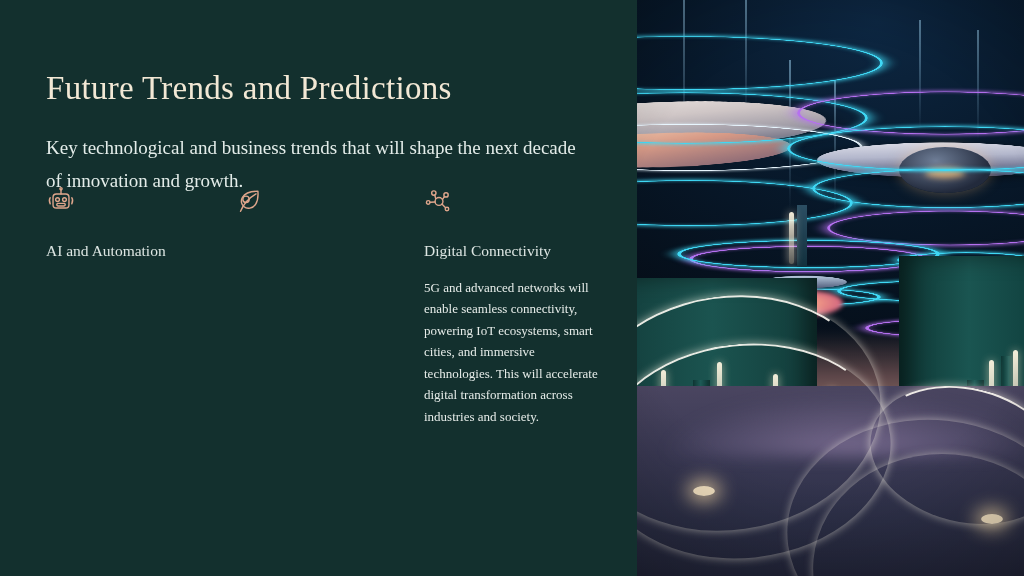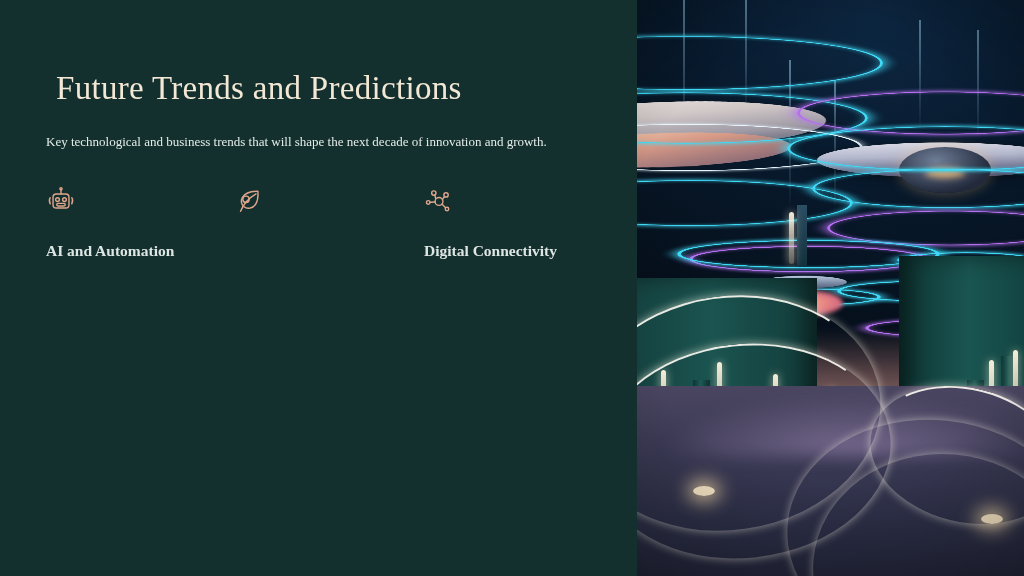--- a/index.html
+++ b/index.html
@@ -19,25 +19,24 @@
     box-sizing:border-box;
     padding:0;
   }
   .title{
     position:absolute;left:46px;top:70px;
     font-size:33px;line-height:1.1;
     color:#f2e8d5;
     font-weight:400;
     letter-spacing:.3px;
     white-space:nowrap;
-    margin-left:10px;
   }
   .subtitle{
     position:absolute;left:46px;top:131px;width:545px;
-    font-size:13px;line-height:1.75;
+    font-size:19px;line-height:1.75;
     color:#e3ece9;
     font-weight:400;
   }
 
   
   .cols{
     position:absolute;left:46px;top:186px;right:30px;
     display:flex;gap:0;
   }
   .col{width:190px;flex:0 0 190px;}
@@ -48,21 +47,20 @@
     color:#dfa68c;
     display:block;
     margin-bottom:20px;
   }
   .col-icon svg{display:block;width:30px;height:30px;}
   .col-title{
     font-size:15.5px;line-height:1.2;
     color:#dde6e3;
     margin-bottom:16px;
     white-space:nowrap;
-    font-weight:bold;
   }
   .col-body{
     font-size:13px;line-height:1.66;
     color:#e6ece9;
     width:176px;
   }
   .col:nth-child(3) .col-body{width:180px;}
 
   
   .photo{
@@ -247,20 +245,21 @@
             <circle cx="23.5" cy="9.5" r="2.3"></circle>
             <circle cx="4.5" cy="17.5" r="1.9"></circle>
             <circle cx="24.5" cy="24.5" r="1.9"></circle>
             <line x1="12.5" y1="13.3" x2="11.5" y2="9.8"></line>
             <line x1="19.6" y1="14.6" x2="21.8" y2="11.3"></line>
             <line x1="11.9" y1="17" x2="6.4" y2="17.3"></line>
             <line x1="19.1" y1="19.3" x2="23" y2="23.1"></line>
           </svg>
         </div>
         <div class="col-title">Digital Connectivity</div>
+        <div class="col-body">5G and advanced networks will enable seamless connectivity, powering IoT ecosystems, smart cities, and immersive technologies. This will accelerate digital transformation across industries and society.</div>
       </div>
 
     </div>
   </div>
 
   <div class="photo">
     <div class="sky"></div>
     <div class="horizon"></div>
 
     <div class="pole" style="left:46px;top:0;height:150px;"></div>

